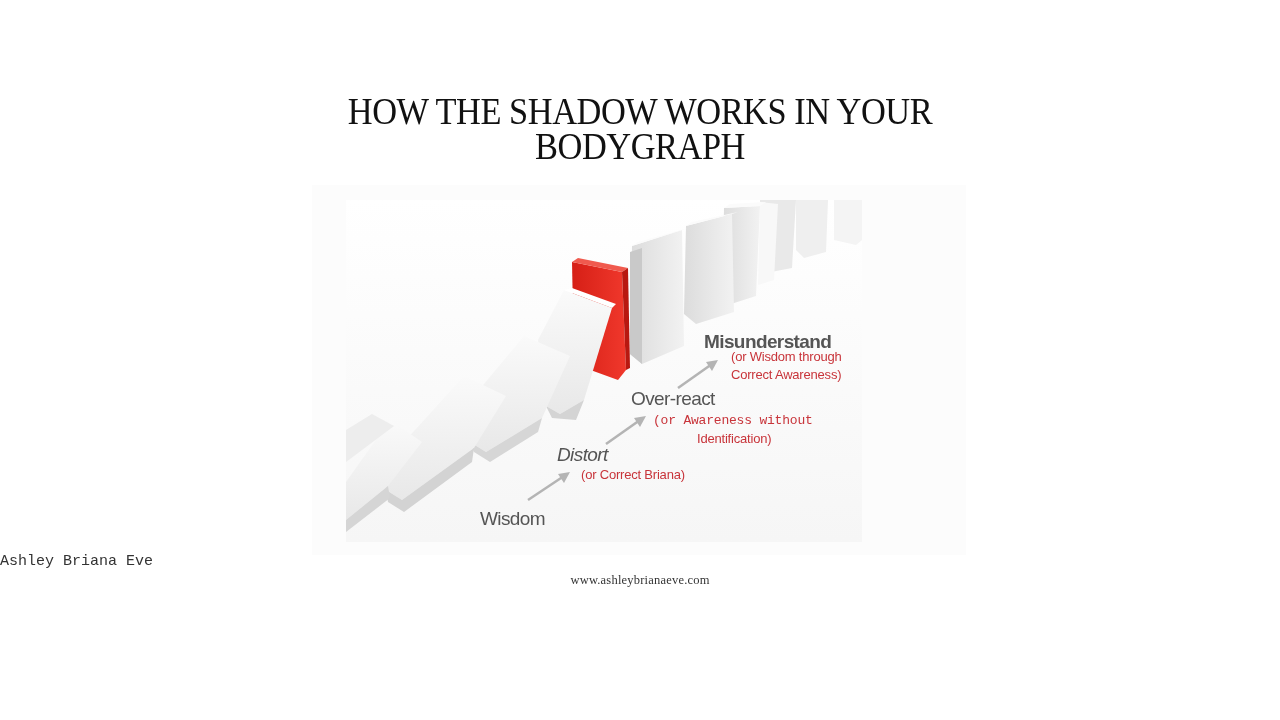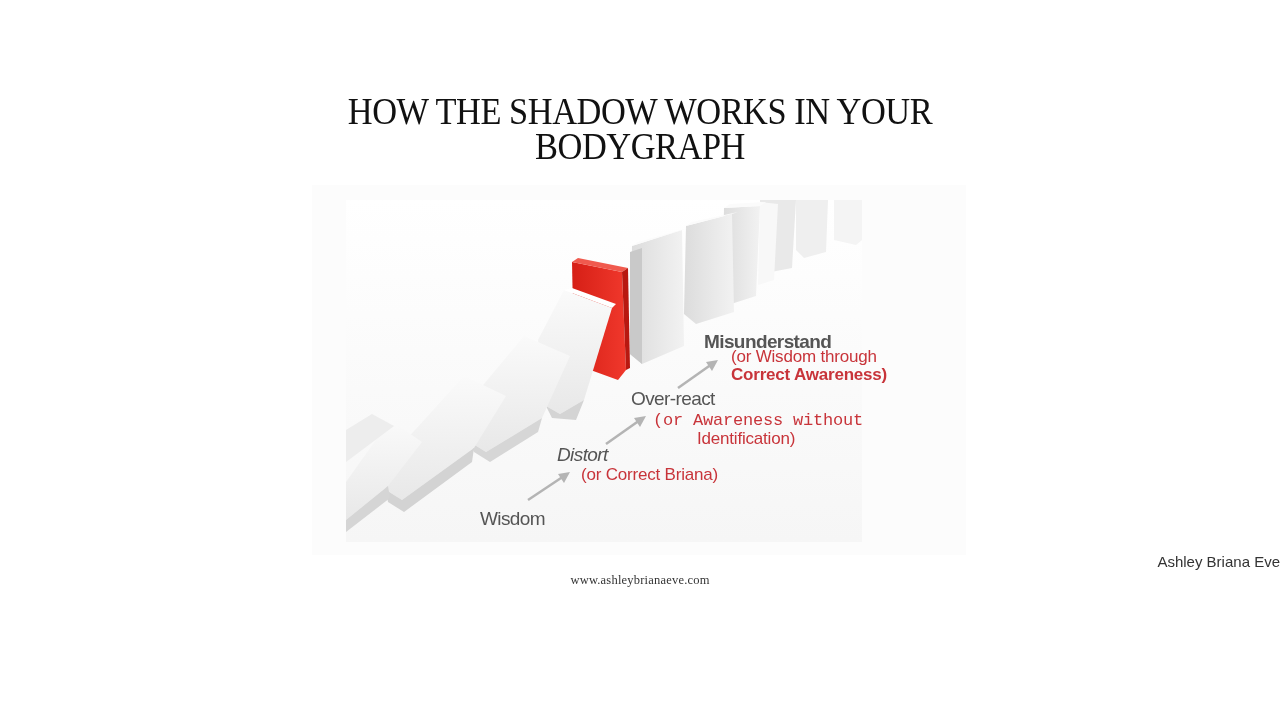--- a/index.html
+++ b/index.html
@@ -15,24 +15,24 @@
   .frame {
     position: absolute; left: 312px; top: 185px; width: 654px; height: 370px;
     background: #fcfcfc;
   }
   .photo {
     position: absolute; left: 346px; top: 200px; width: 516px; height: 342px;
   }
   .photo svg { display: block; }
   .lbl { position: absolute; font-family: "Liberation Sans", sans-serif; white-space: nowrap; }
   .main { color: #555555; font-size: 19px; letter-spacing: -0.6px; }
-  .sub  { color: #c8343a; font-size: 17px; line-height: 18px; letter-spacing: -0.2px; }
+  .sub  { color: #c8343a; font-size: 13px; line-height: 18px; letter-spacing: -0.2px; }
   .author {
-    position: absolute; left: 0; top: 553px; width: 1280px; text-align: right;
-    font-family: Liberation Sans, sans-serif; font-size: 15px; color: #333333;
+    position: absolute; left: 0; top: 553px; width: 1280px; text-align: left;
+    font-family: Liberation Mono, monospace; font-size: 15px; color: #333333;
   }
   .site {
     position: absolute; left: 0; top: 573px; width: 1280px; text-align: center;
     font-family: "Liberation Serif", serif; font-size: 12.5px; color: #333333; letter-spacing: 0.2px;
   }
 </style>
 </head>
 <body>
 
 <div class="title">
@@ -117,16 +117,16 @@
 
 <div class="lbl main" style="left:557px; top:444px;font-style:italic;">Distort</div>
 <div class="lbl sub" style="left:581px; top:466px;">(or Correct Briana)</div>
 
 <div class="lbl main" style="left:631px; top:388px;">Over-react</div>
 <div class="lbl sub" style="left:653px; top:412px;font-family:Liberation Mono, monospace;">(or Awareness without</div>
 <div class="lbl sub" style="left:653px; top:430px;margin-left:44px;">Identification)</div>
 
 <div class="lbl main" style="left:704px; top:331px;font-weight:bold;">Misunderstand</div>
 <div class="lbl sub" style="left:731px; top:348px;">(or Wisdom through</div>
-<div class="lbl sub" style="left:731px; top:366px;font-weight:bold;">Correct Awareness)</div>
+<div class="lbl sub" style="left:731px; top:366px;">Correct Awareness)</div>
 
 <div class="author">Ashley Briana Eve</div>
 <div class="site">www.ashleybrianaeve.com</div>
 
 </body></html>

